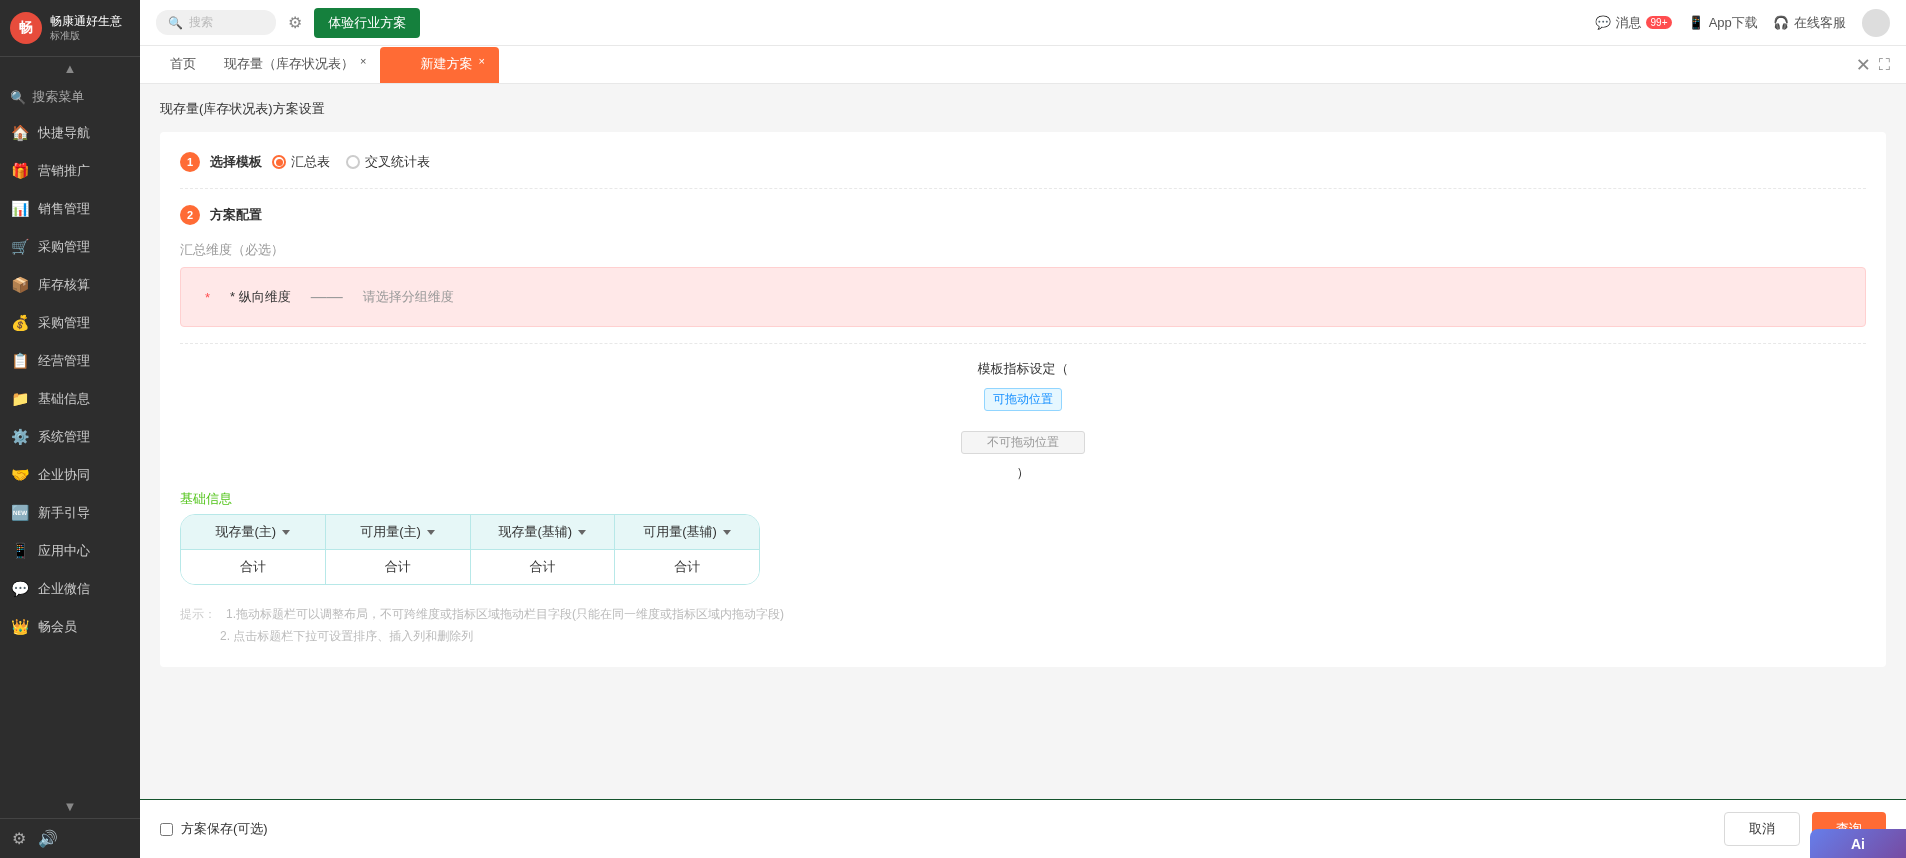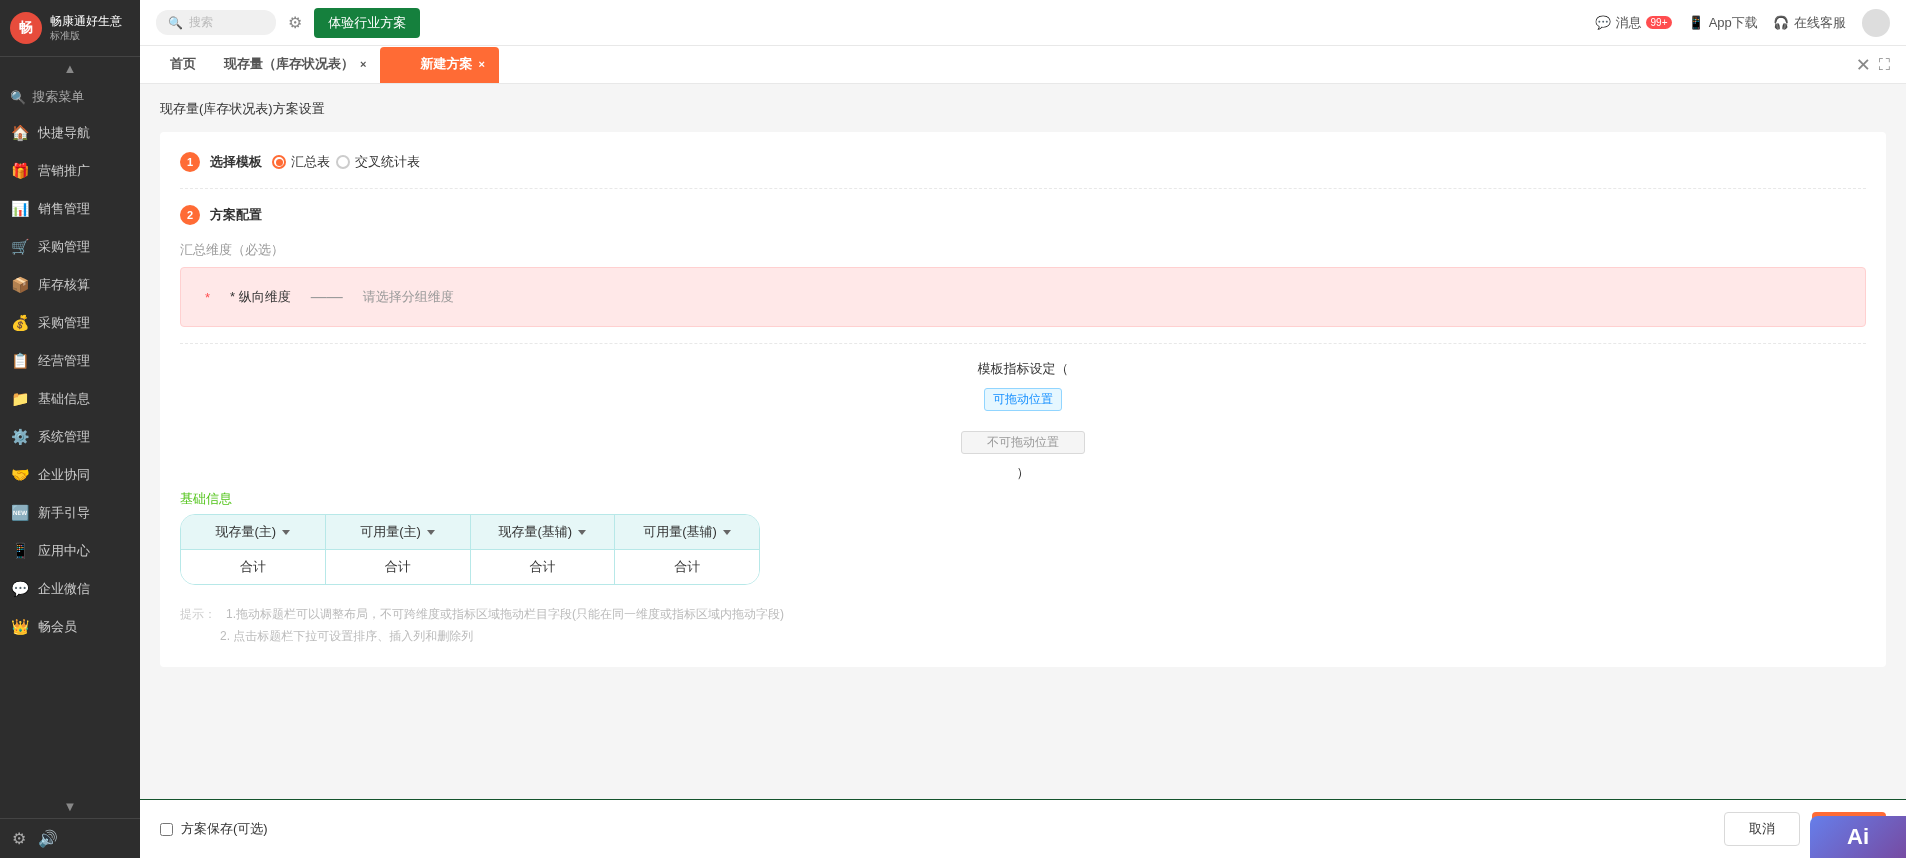--- a/index.html
+++ b/index.html
@@ -172,28 +172,27 @@
       background: #fff;
       border-bottom: 1px solid #e8e8e8;
       display: flex;
       align-items: center;
       padding: 0 16px;
       height: 38px;
       flex-shrink: 0;
     }
     .tab {
       display: flex;
-      align-items: center;
+      align-items: flex-start;
       gap: 6px;
       padding: 8px 14px;
       font-size: 13px;
       cursor: pointer;
       color: #555;
       border-bottom: 2px solid transparent;
-      font-weight: bold;
     }
     .tab-active {
       background: #ff6b35;
       color: #fff;
       border-radius: 4px 4px 0 0;
       padding-left: 40px;
     }
     .tab-close {
       font-size: 11px;
       color: inherit;
@@ -245,21 +244,21 @@
       flex-shrink: 0;
     }
     .step-label {
       font-size: 13px;
       font-weight: bold;
       color: #333;
     }
     .radio-group {
       display: flex;
       align-items: center;
-      gap: 6px;
+      gap: 16px;
     }
     .radio-item {
       display: flex;
       align-items: center;
       gap: 5px;
       font-size: 13px;
       color: #333;
       cursor: pointer;
     }
     .radio-circle {
@@ -454,24 +453,24 @@
     .content::-webkit-scrollbar { width: 6px; }
     .content::-webkit-scrollbar-thumb { background: #ccc; border-radius: 3px; }
 
     
     .ai-badge {
       position: fixed;
       bottom: 0;
       right: 0;
       background: linear-gradient(135deg, #667eea, #764ba2);
       color: white;
-      font-size: 22px;
+      font-size: 14px;
       font-weight: bold;
       width: 96px;
-      height: 42px;
+      height: 29px;
       display: flex;
       align-items: center;
       justify-content: center;
       border-radius: 8px 0 0 0;
       margin-left: 37px;
     }
   </style>
 </head>
 <body>
 

